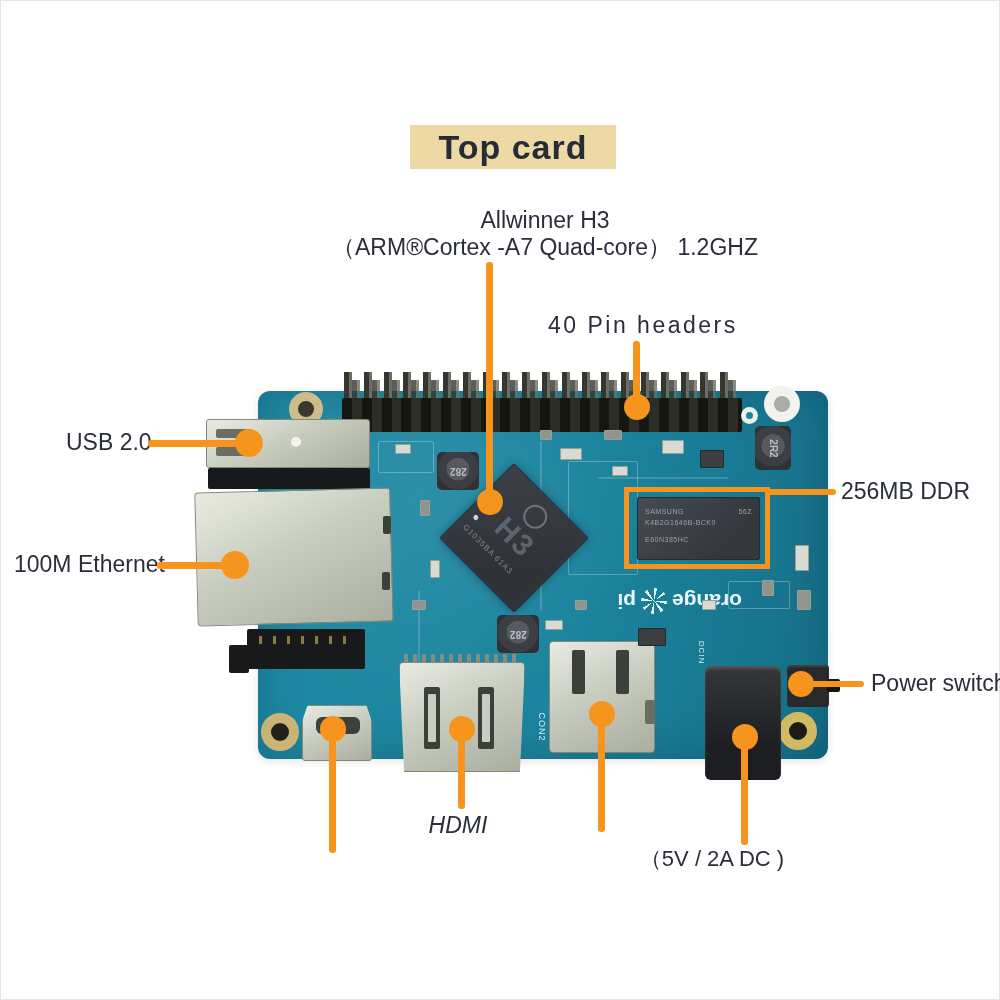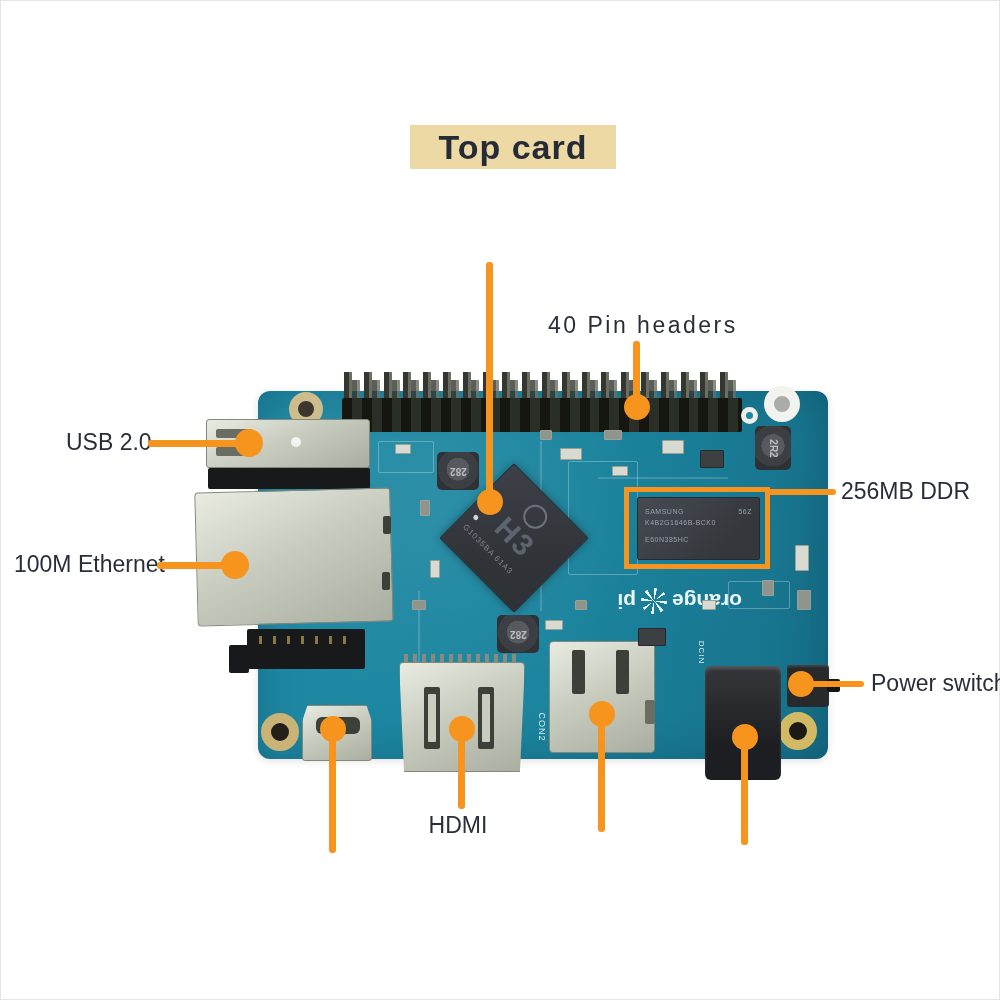--- a/index.html
+++ b/index.html
@@ -183,20 +183,24 @@
   <div class="smd d" style="left:638px;top:628px;width:26px;height:16px;"></div>
   <div class="smd" style="left:702px;top:600px;width:12px;height:8px;"></div>
   <div class="smd g" style="left:762px;top:580px;width:10px;height:14px;"></div>
   <div class="smd" style="left:795px;top:545px;width:12px;height:24px;"></div>
   <div class="smd g" style="left:797px;top:590px;width:12px;height:18px;"></div>
   <div class="smd" style="left:430px;top:560px;width:8px;height:16px;"></div>
   <div class="smd g" style="left:412px;top:600px;width:12px;height:8px;"></div>
   <div class="smd" style="left:612px;top:466px;width:14px;height:8px;"></div>
   <div class="smd g" style="left:540px;top:430px;width:10px;height:8px;"></div>
 
+  <div class="lbl center" style="left:295px;top:207px;width:500px;line-height:27px;">
+    <div>Allwinner H3</div>
+    <div>（ARM®Cortex  -A7 Quad-core） 1.2GHZ</div>
+  </div>
   <div class="cline" style="left:486px;top:262px;width:7px;height:245px;"></div>
   <div class="cdot" style="left:477px;top:489px;width:26px;height:26px;"></div>
 
   <div class="lbl" style="left:548px;top:312px;letter-spacing:2.5px;">40 Pin headers</div>
   <div class="cline" style="left:633px;top:341px;width:7px;height:66px;"></div>
   <div class="cdot" style="left:624px;top:394px;width:26px;height:26px;"></div>
 
   <div class="lbl" style="left:66px;top:429px;">USB 2.0</div>
   <div class="cline" style="left:148px;top:440px;width:96px;height:7px;"></div>
   <div class="cdot" style="left:235px;top:429px;width:28px;height:28px;"></div>
@@ -208,26 +212,27 @@
   <div class="crect" style="left:624px;top:487px;width:146px;height:82px;"></div>
   <div class="cline" style="left:766px;top:489px;width:70px;height:6px;"></div>
   <div class="lbl" style="left:841px;top:478px;">256MB DDR</div>
 
   <div class="cdot" style="left:788px;top:671px;width:26px;height:26px;"></div>
   <div class="cline" style="left:806px;top:681px;width:58px;height:6px;"></div>
   <div class="lbl" style="left:871px;top:670px;">Power switch</div>
 
   <div class="cline" style="left:458px;top:729px;width:7px;height:80px;"></div>
   <div class="cdot" style="left:449px;top:716px;width:26px;height:26px;"></div>
-  <div class="lbl center" style="left:408px;top:812px;width:100px;">HDMI</div>
+  <div class="lbl center" style="left:408px;top:812px;width:100px;font-style:italic;">HDMI</div>
 
   <div class="cline" style="left:598px;top:714px;width:7px;height:118px;"></div>
   <div class="cdot" style="left:589px;top:701px;width:26px;height:26px;"></div>
 
   <div class="cline" style="left:329px;top:729px;width:7px;height:124px;"></div>
   <div class="cdot" style="left:320px;top:716px;width:26px;height:26px;"></div>
 
   <div class="cline" style="left:741px;top:737px;width:7px;height:108px;"></div>
   <div class="cdot" style="left:732px;top:724px;width:26px;height:26px;"></div>
   <div class="lbl center" style="left:637px;top:845px;width:150px;line-height:27px;">
+    <div style="font-size:22px;">（5V / 2A DC )</div>
   </div>
 
 </div>
 
 </body></html>

